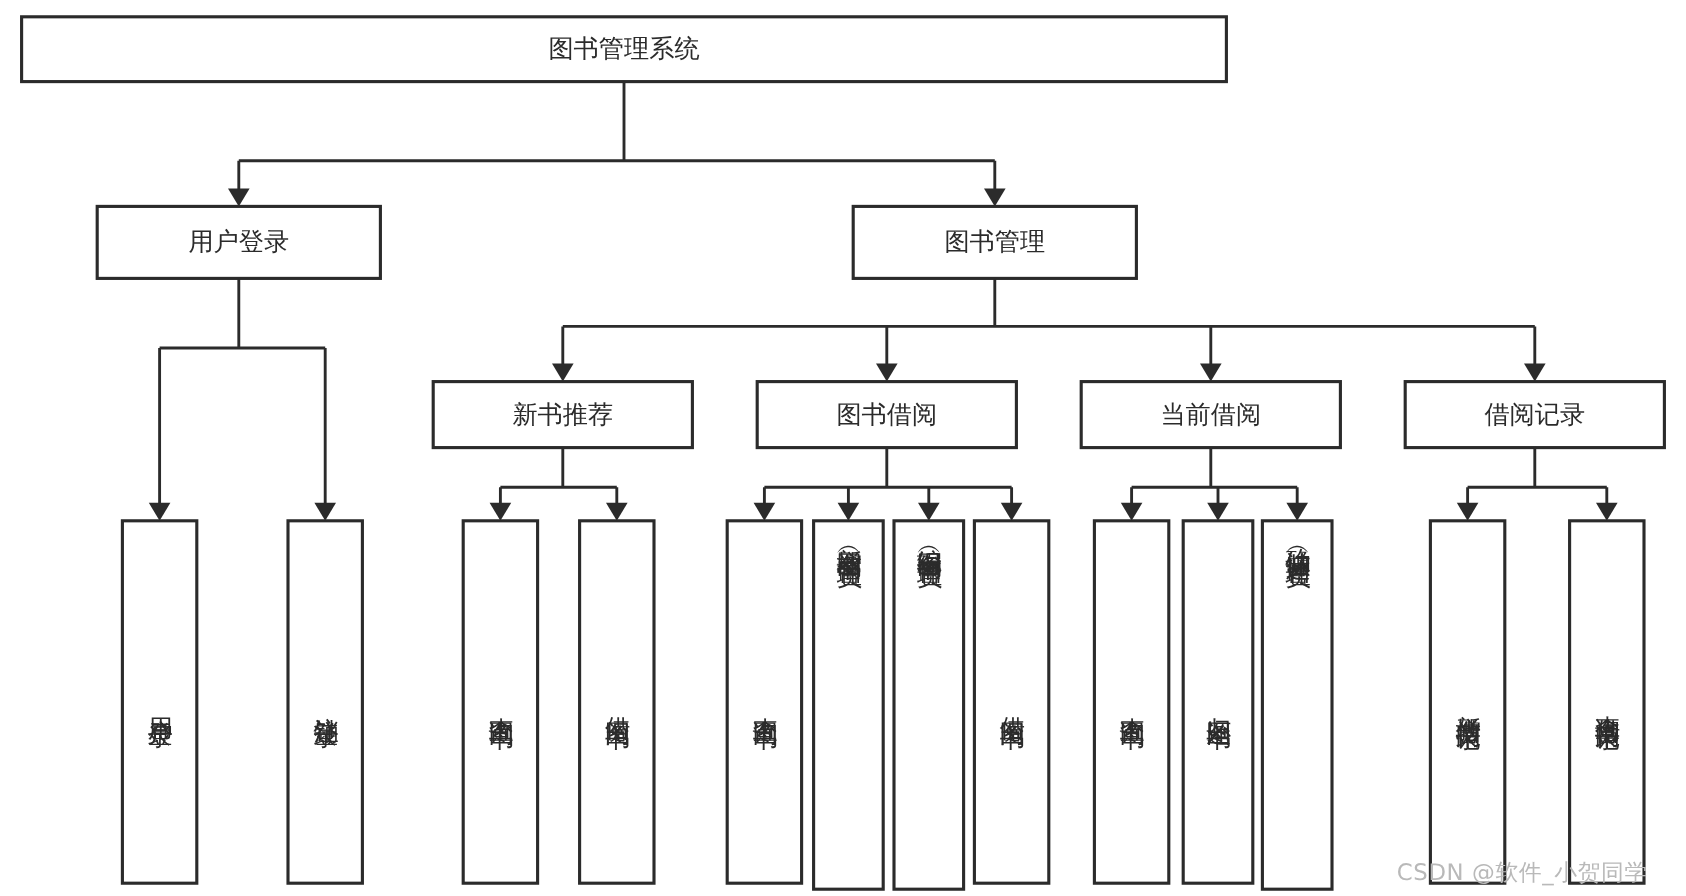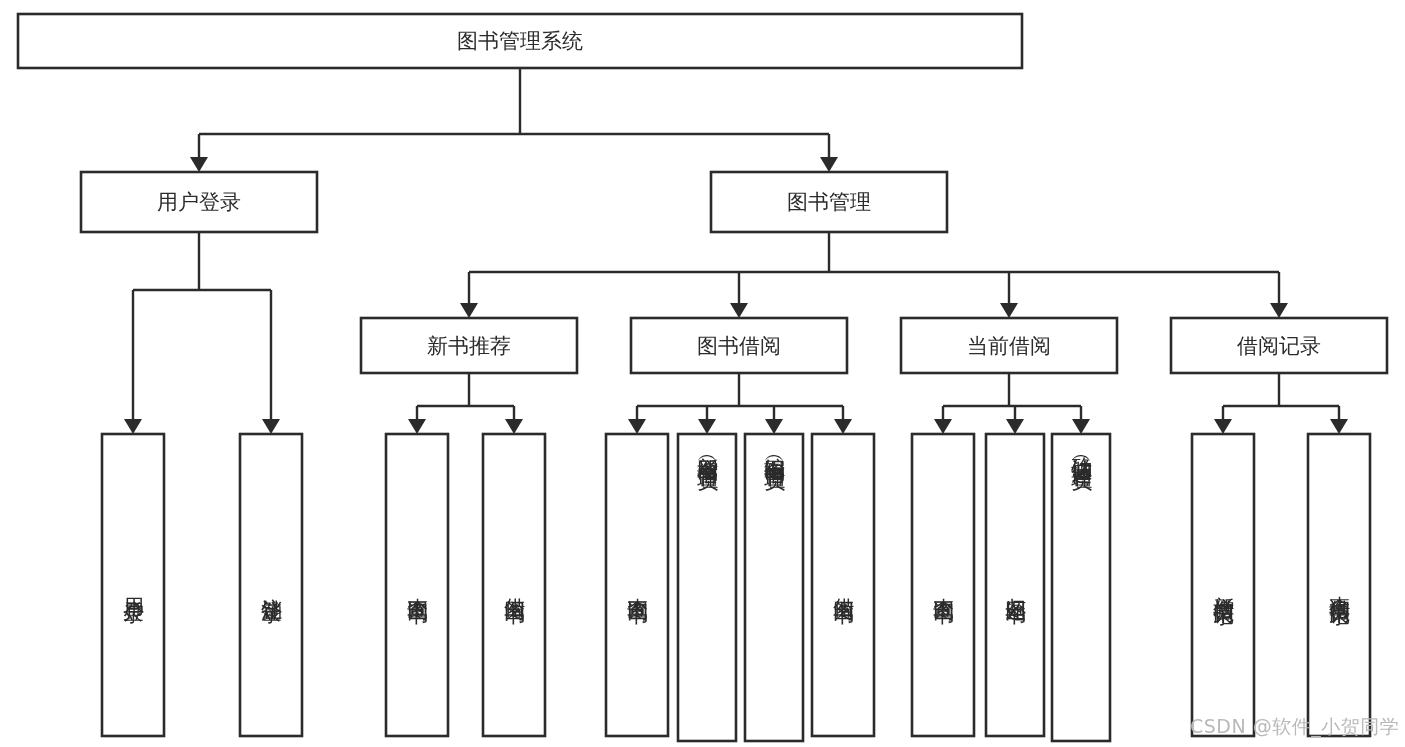--- a/index.html
+++ b/index.html
@@ -186,15 +186,15 @@
   <div class="node-label-v" style="left:912px; top:434px; width:62px; height:302px; justify-content:center; display:flex; align-items:center;">查询图书</div>
 
   <div class="node-label-v" style="left:986px; top:434px; width:58px; height:302px; justify-content:center; display:flex; align-items:center;">归还图书</div>
 
   <div class="node-label-v" style="left:1052px; top:440px; width:58px; height:297px; justify-content:flex-start; display:flex; align-items:center;">确认归还（管理员）</div>
 
   <div class="node-label-v" style="left:1192px; top:434px; width:62px; height:302px; justify-content:center; display:flex; align-items:center;">新增借阅记录</div>
 
   <div class="node-label-v" style="left:1308px; top:434px; width:62px; height:302px; justify-content:center; display:flex; align-items:center;">查询借阅记录</div>
 
-  <div class="watermark" style="left:1190px; top:714px;">CSDN @软件_小贺同学</div>
+  <div class="watermark" style="left:1164px; top:714px;">CSDN @软件_小贺同学</div>
 
 </div>
 
 </body></html>

